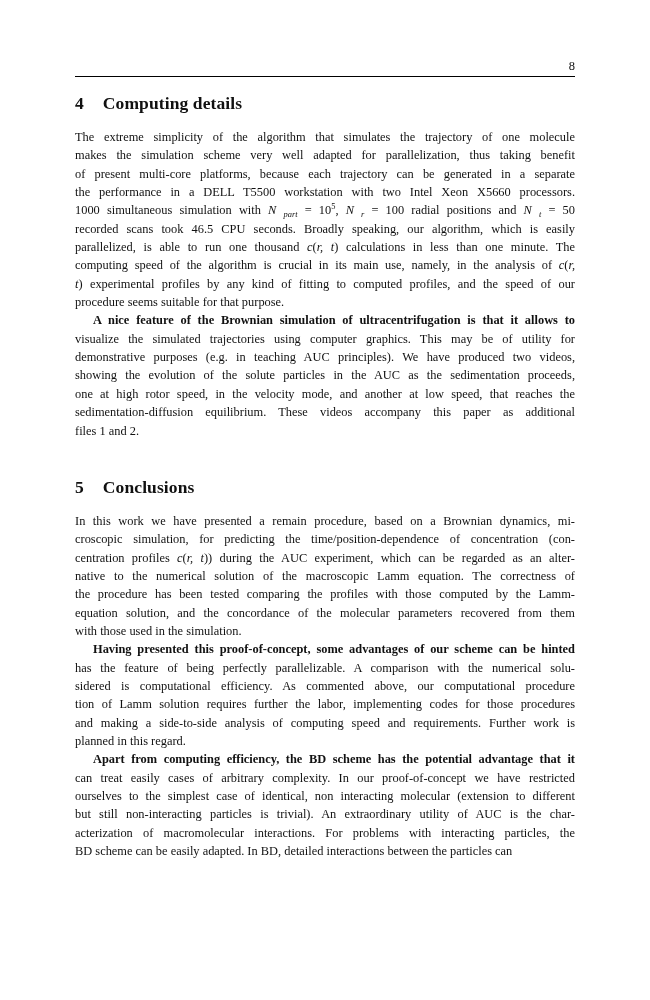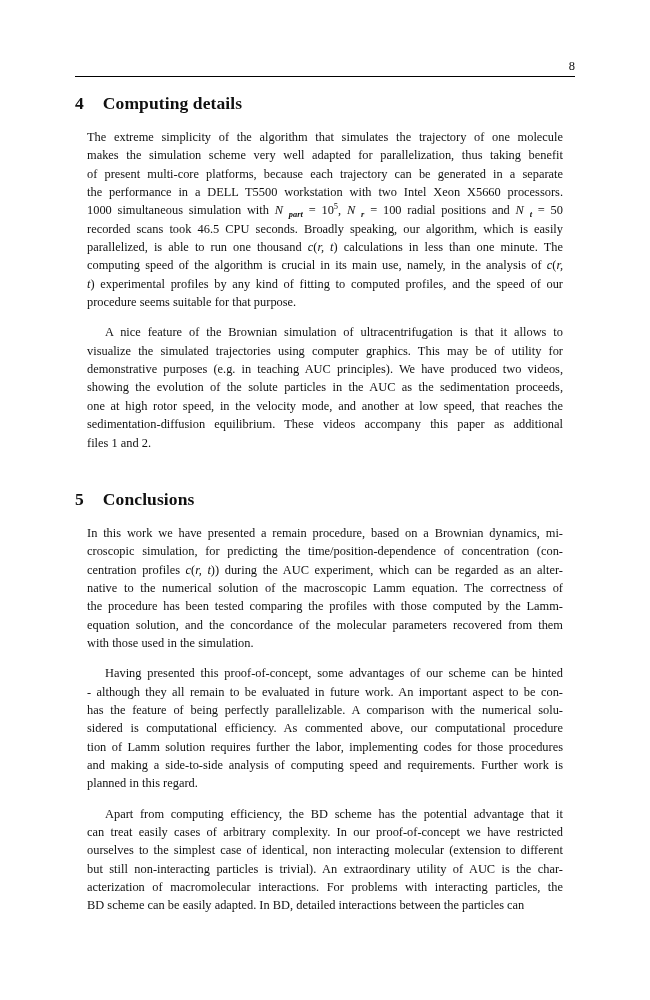--- a/index.html
+++ b/index.html
@@ -36,32 +36,32 @@
     align-items: baseline;
     gap: 19px;
     font-size: 17.5px;
     font-weight: bold;
     line-height: 22px;
     margin: 0 0 14px 0;
     letter-spacing: 0.1px;
   }
   .section:first-child .section-header { margin-top: 15px; }
   .section + .section .section-header { margin-top: 36px; }
-  .paragraph { margin: 12px; }
+  .paragraph { margin: 0; }
   .line {
     font-size: 12.4px;
     line-height: 18.35px;
     text-align: justify;
     text-align-last: justify;
     white-space: normal;
   }
   .line.last { text-align-last: left; font-family: Liberation Serif, serif; }
-  .line.indent { text-indent: 18px; }
+  .line.indent { text-indent: 18px; font-weight: bold; }
   .line sup { font-size: 68%; line-height: 0; vertical-align: super; }
-  .line sub { font-size: 68%; line-height: 0; vertical-align: sub; font-weight: bold; }
+  .line sub { font-size: 68%; line-height: 0; vertical-align: sub; }
 </style>
 </head>
 <body>
 
 <div class="page">
   <div class="content">
     <header>
       <div class="page-number">8</div>
       <div class="header-rule"></div>
     </header>
@@ -106,21 +106,20 @@
               <div class="line">In this work we have presented a remain procedure, based on a Brownian dynamics, mi-</div>
               <div class="line">croscopic simulation, for predicting the time/position-dependence of concentration (con-</div>
               <div class="line">centration profiles <i>c</i>(<i>r, t</i>)) during the AUC experiment, which can be regarded as an alter-</div>
               <div class="line">native to the numerical solution of the macroscopic Lamm equation.  The correctness of</div>
               <div class="line">the procedure has been tested comparing the profiles with those computed by the Lamm-</div>
               <div class="line">equation solution, and the concordance of the molecular parameters recovered from them</div>
               <div class="line last">with those used in the simulation.</div>
             </div>
             <div class="paragraph">
               <div class="line indent">Having presented this proof-of-concept, some advantages of our scheme can be hinted</div>
-              <div class="line">- although they all remain to be evaluated in future work.  An important aspect to be con-</div>
               <div class="line">has the feature of being perfectly parallelizable.  A comparison with the numerical solu-</div>
               <div class="line">sidered is computational efficiency.  As commented above, our computational procedure</div>
               <div class="line">tion of Lamm solution requires further the labor, implementing codes for those procedures</div>
               <div class="line">and making a side-to-side analysis of computing speed and requirements. Further work is</div>
               <div class="line last">planned in this regard.</div>
             </div>
             <div class="paragraph">
               <div class="line indent">Apart from computing efficiency, the BD scheme has the potential advantage that it</div>
               <div class="line">can treat easily cases of arbitrary complexity.  In our proof-of-concept we have restricted</div>
               <div class="line">ourselves to the simplest case of identical, non interacting molecular (extension to different</div>

